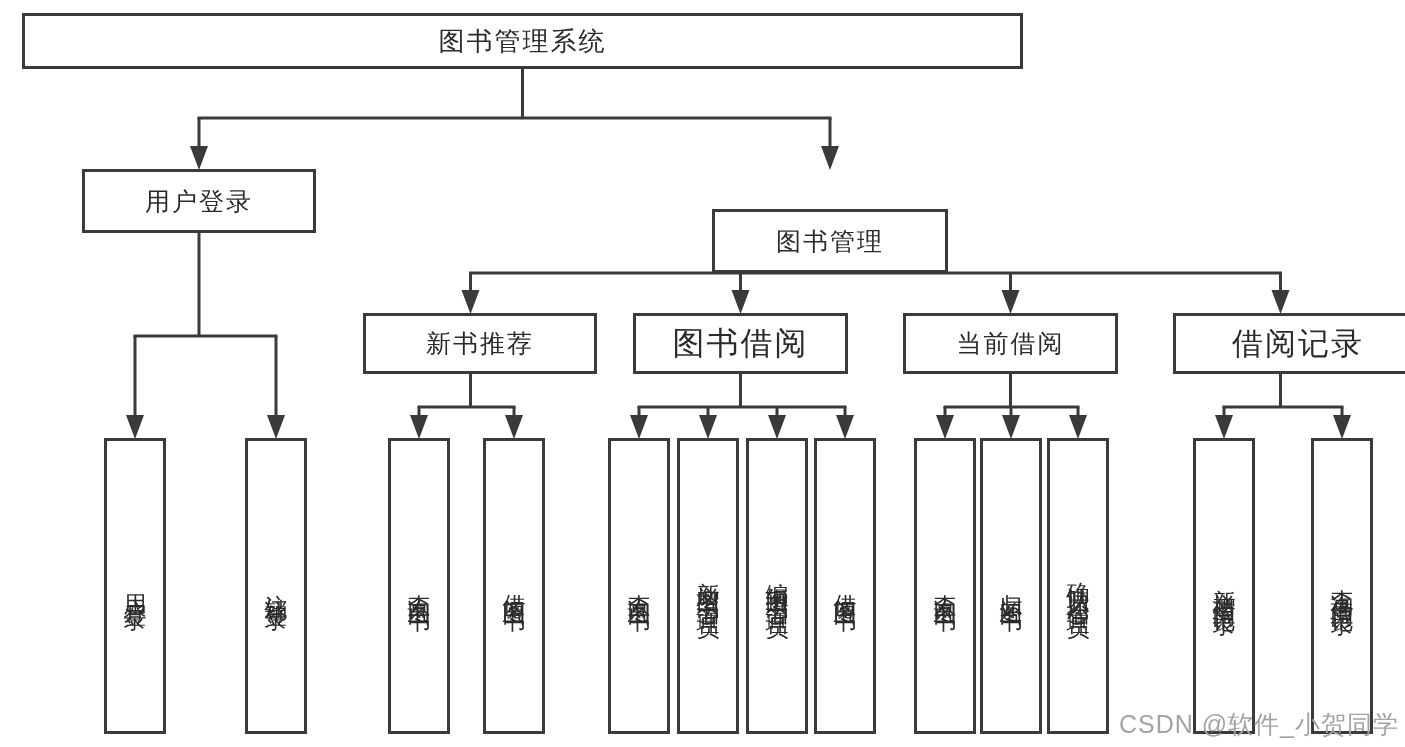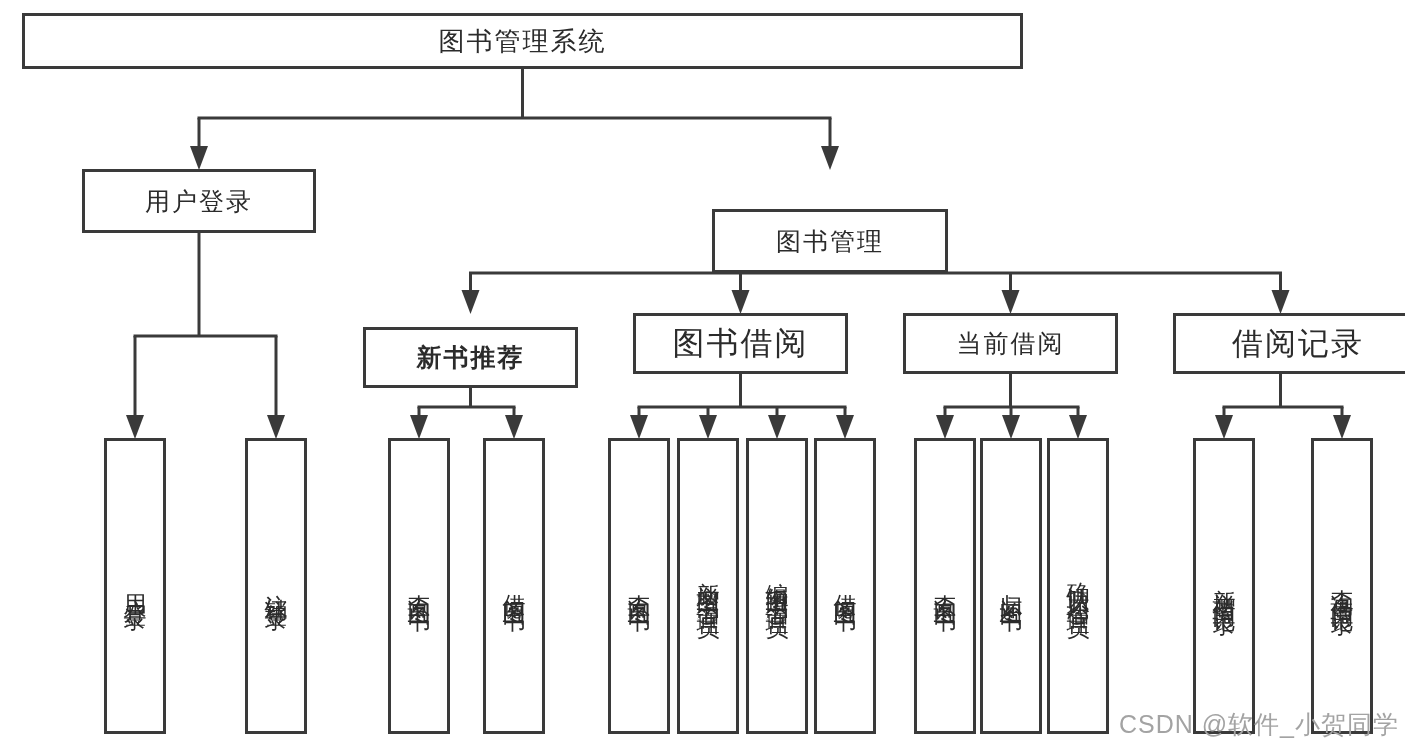--- a/index.html
+++ b/index.html
@@ -95,21 +95,21 @@
     </div>
     <div class="node v" style="left: 104px; top: 438px; width: 62px; height: 296px;">
       <span>用户登录</span>
     </div>
     <div class="node v" style="left: 245px; top: 438px; width: 62px; height: 296px;">
       <span>注销登录</span>
     </div>
     <div class="node h" style="left: 712px; top: 169px; width: 236px; height: 64px; font-size: 25px; margin-top: 40px;">
       <span>图书管理</span>
     </div>
-    <div class="node h" style="left: 363px; top: 327px; width: 215px; height: 61px; font-size: 25px; font-weight: bold;">
+    <div class="node h" style="left: 363px; top: 313px; width: 234px; height: 61px; font-size: 25px;">
       <span>新书推荐</span>
     </div>
     <div class="node v" style="left: 388px; top: 438px; width: 62px; height: 296px;">
       <span>查询图书</span>
     </div>
     <div class="node v" style="left: 483px; top: 438px; width: 62px; height: 296px;">
       <span>借阅图书</span>
     </div>
     <div class="node h" style="left: 633px; top: 313px; width: 215px; height: 61px; font-size: 32px;">
       <span>图书借阅</span>

